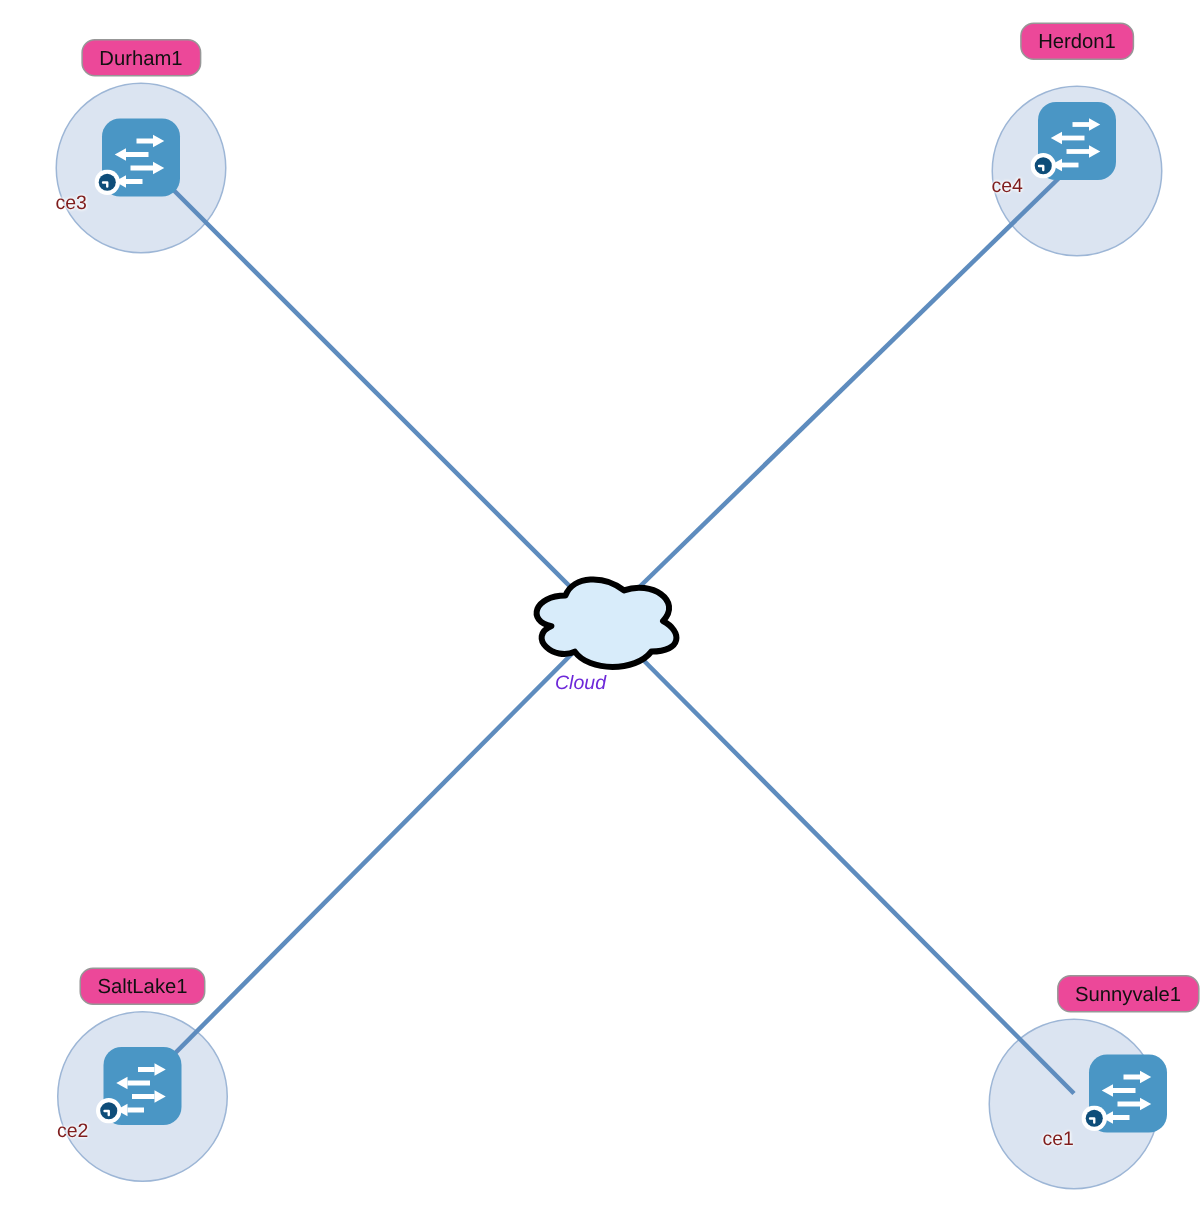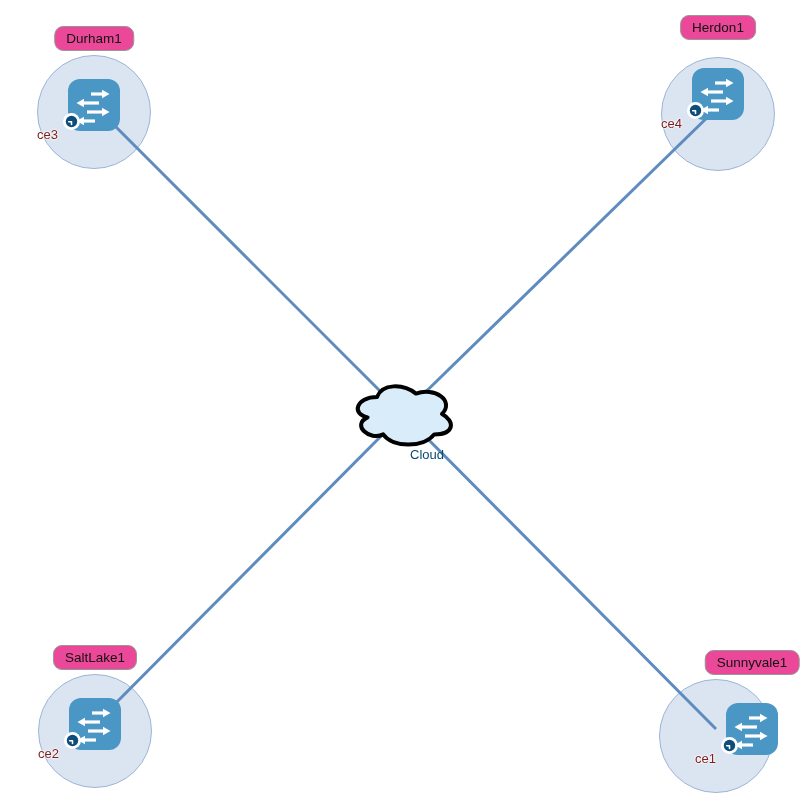--- a/index.html
+++ b/index.html
@@ -99,26 +99,27 @@
   .cloud-shape {
     position: absolute;
     left: 348px;
     top: 377px;
     width: 110px;
     height: 74px;
     cursor: pointer;
   }
   .cloud-label {
     position: absolute;
-    left: 427px;
+    left: 387px;
     top: 447px;
     transform: translateX(-50%);
     font-size: 13px;
-    color: #0c4a6e;
+    color: #6d28d9;
     pointer-events: none;
+    font-style: italic;
   }
 
   .link-line { cursor: pointer; }
 </style>
 </head>
 <body>
 
 <div class="canvas">
 
   <div class="halo-layer">

